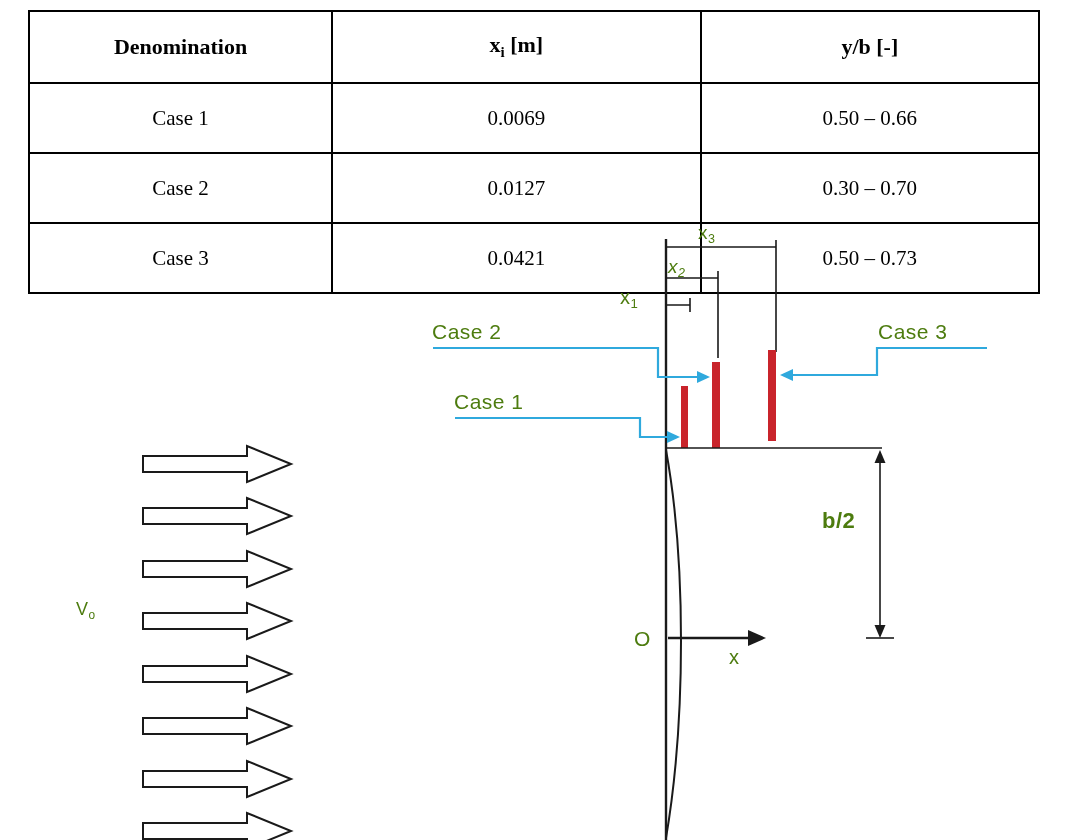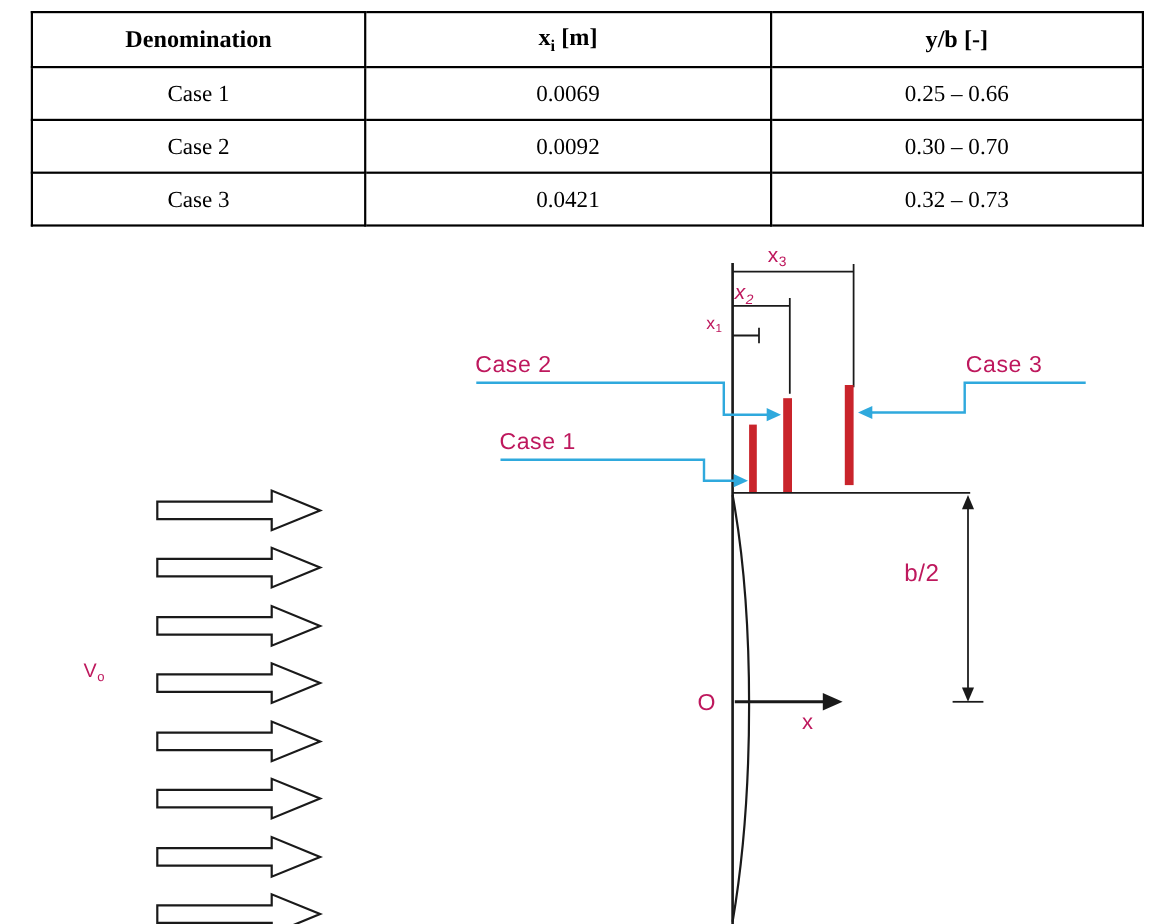--- a/index.html
+++ b/index.html
@@ -20,38 +20,38 @@
     width: 1012px;
     border-collapse: collapse;
     table-layout: fixed;
     background: #ffffff;
     color: #000;
     font-family: "Liberation Serif", serif;
   }
   .data-table th, .data-table td {
     border: 2px solid #000;
     text-align: center;
-    padding: 8px 4px;
+    padding: 19px 4px;
     overflow: hidden;
     white-space: nowrap;
   }
   .data-table th { font-size: 22px; font-weight: bold; height: 32px; }
   .data-table td { font-size: 21px; height: 30px; }
   .data-table sub { font-size: 68%; }
 
   
   .diagram {
     position: absolute;
     left: 0; top: 0;
     width: 1066px;
     height: 840px;
   }
   .lbl {
     position: absolute;
-    color: #be185d;
+    color: #4d7c0f;
     line-height: 1;
     white-space: nowrap;
     letter-spacing: 0.5px;
   }
   .lbl sub {
     font-size: 66%;
     vertical-align: baseline;
     position: relative;
     top: 0.3em;
   }
@@ -71,31 +71,31 @@
       <tr>
         <th>Denomination</th>
         <th><span>x</span><sub>i</sub><span> [m]</span></th>
         <th>y/b [-]</th>
       </tr>
     </thead>
     <tbody>
       <tr>
         <td>Case 1</td>
         <td>0.0069</td>
-        <td>0.25 – 0.66</td>
+        <td>0.50 – 0.66</td>
       </tr>
       <tr>
         <td>Case 2</td>
-        <td>0.0092</td>
+        <td>0.0127</td>
         <td>0.30 – 0.70</td>
       </tr>
       <tr>
         <td>Case 3</td>
         <td>0.0421</td>
-        <td>0.32 – 0.73</td>
+        <td>0.50 – 0.73</td>
       </tr>
     </tbody>
   </table>
 
   <svg class="diagram" viewBox="0 0 1066 840">
 
     <g stroke="#1a1a1a" stroke-width="2" fill="#ffffff" stroke-linejoin="miter">
       <path d="M143,456 H247 V446 L291,464 L247,482 V472 H143 Z"></path>
       <path d="M143,508 H247 V498 L291,516 L247,534 V524 H143 Z"></path>
       <path d="M143,561 H247 V551 L291,569 L247,587 V577 H143 Z"></path>
@@ -135,25 +135,25 @@
     <line x1="866" y1="638" x2="894" y2="638" stroke="#1a1a1a" stroke-width="1.6"></line>
 
     <line x1="668" y1="638" x2="750" y2="638" stroke="#1a1a1a" stroke-width="2.6"></line>
     <polygon points="766,638 748,630 748,646" fill="#1a1a1a"></polygon>
 
     <path d="M666,450 C686,560 686,720 666,838" fill="none" stroke="#1a1a1a" stroke-width="2"></path>
   </svg>
 
   <div class="lbl" style="left:76px;  top:600px; font-size:18px;"><span>V</span><sub>o</sub></div>
 
-  <div class="lbl" style="left:620px; top:287px; font-size:16px;margin-left:22px;"><span>x</span><sub>1</sub></div>
+  <div class="lbl" style="left:620px; top:287px; font-size:20px;"><span>x</span><sub>1</sub></div>
   <div class="lbl" style="left:668px; top:257px; font-size:19px;font-style:italic;"><span>x</span><sub>2</sub></div>
   <div class="lbl" style="left:698px; top:223px; font-size:19px;"><span>x</span><sub>3</sub></div>
 
   <div class="lbl" style="left:432px; top:321px; font-size:21px;">Case 2</div>
   <div class="lbl" style="left:454px; top:391px; font-size:21px;">Case 1</div>
   <div class="lbl" style="left:878px; top:321px; font-size:21px;">Case 3</div>
 
-  <div class="lbl" style="left:822px; top:510px; font-size:22px;">b/2</div>
+  <div class="lbl" style="left:822px; top:510px; font-size:22px;font-weight:bold;">b/2</div>
   <div class="lbl" style="left:634px; top:628px; font-size:21px;">O</div>
   <div class="lbl" style="left:729px; top:647px; font-size:20px;">x</div>
 
 </div>
 
 </body></html>

